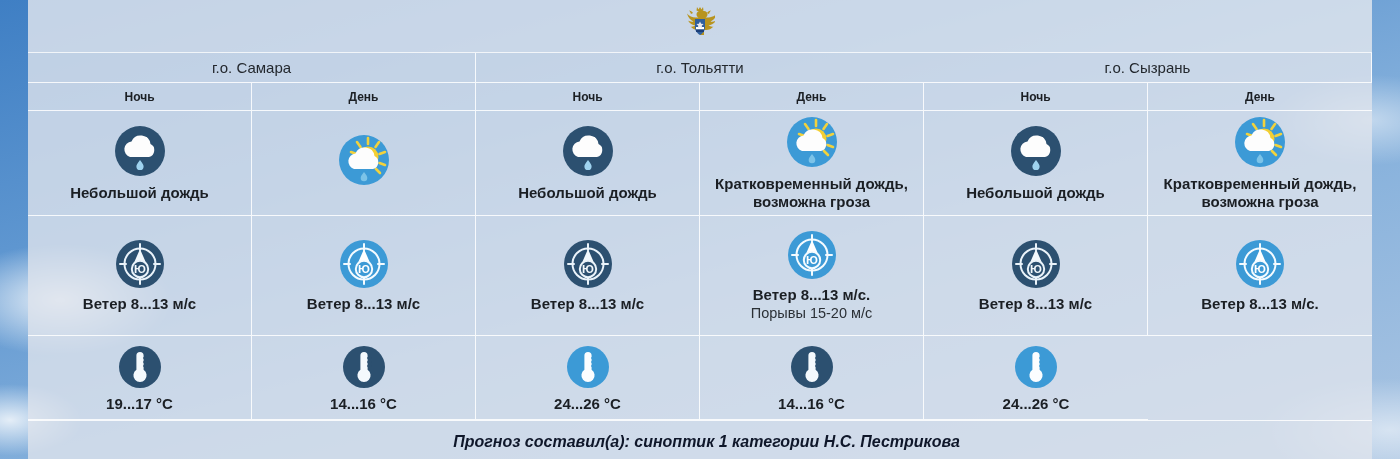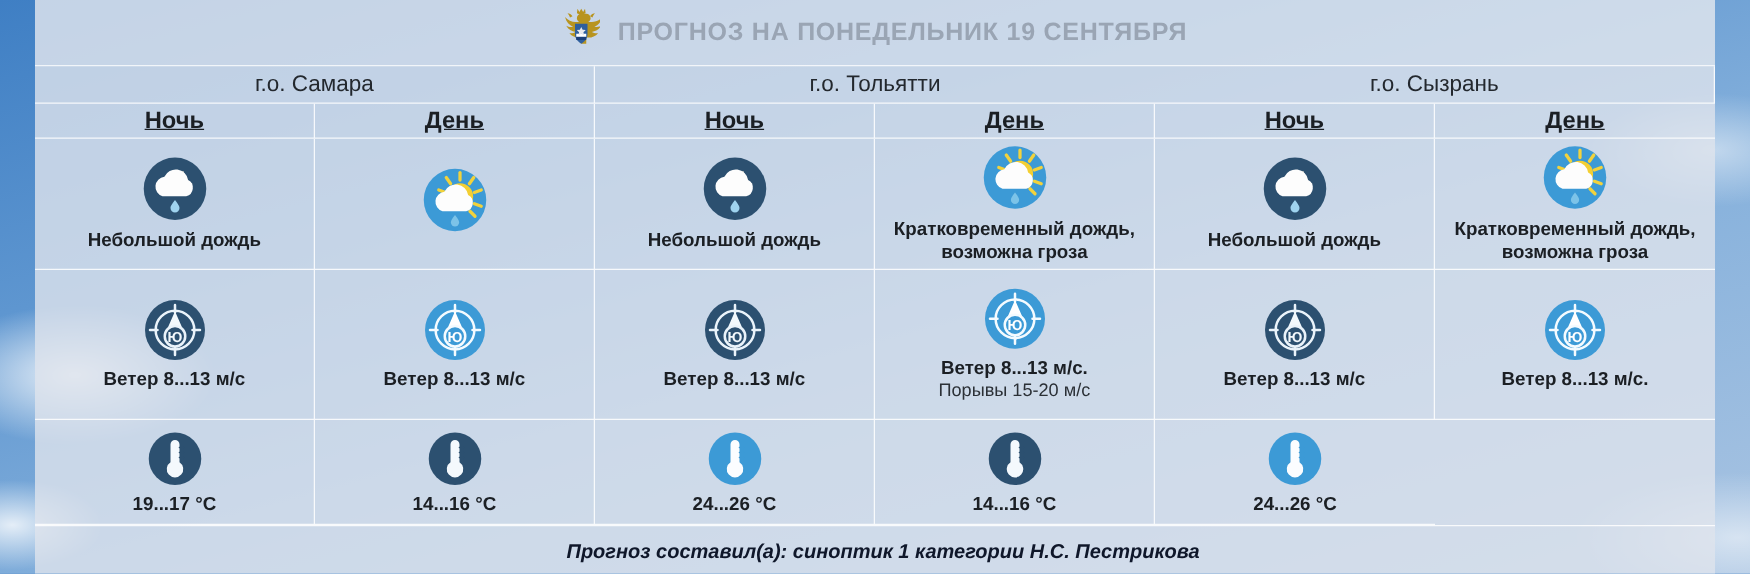--- a/index.html
+++ b/index.html
@@ -82,29 +82,28 @@
     text-align: center;
     padding: 2px 6px;
     border-right: 1px solid rgba(255,255,255,0.85);
     border-bottom: 1px solid rgba(255,255,255,0.85);
     color: #1b1f24;
   }
   .cell.last-col { border-right: none; }
 
   .city-cell {
     grid-column: span 2;
-    font-size: 18px;
+    font-size: 15px;
     font-weight: normal;
     color: #23282e;
   }
   .part-cell {
-    font-size: 19px;
+    font-size: 12px;
     font-weight: bold;
     color: #1b1f24;
-    text-decoration: underline;
   }
 
   .data-cell .icon-wrap {
     margin-bottom: 6px;
     line-height: 0;
   }
   .cond-text {
     font-size: 15px;
     font-weight: bold;
     line-height: 1.22;
@@ -161,21 +160,20 @@
         <path d="M30 4 L33 9 L36 4 L37 11 L30 14 L23 11 L24 4 L27 9 Z"></path>
         <path d="M30 12 c-4 0 -7 3 -7 7 c0 3 2 5 4 6 l-6 0 c-6 0 -13 -3 -17 -8 c2 8 7 13 13 16 c-4 1 -8 0 -11 -2 c3 6 9 9 15 10 c-3 2 -7 3 -10 2 c4 5 10 7 15 7 l4 0 l0 10 l8 0 l0 -10 l4 0 c5 0 11 -2 15 -7 c-3 1 -7 0 -10 -2 c6 -1 12 -4 15 -10 c-3 2 -7 3 -11 2 c6 -3 11 -8 13 -16 c-4 5 -11 8 -17 8 l-6 0 c2 -1 4 -3 4 -6 c0 -4 -3 -7 -7 -7 z"></path>
         <path d="M16 16 c-2 -3 -5 -5 -8 -5 c2 2 3 4 4 7 z"></path>
         <path d="M44 16 c2 -3 5 -5 8 -5 c-2 2 -3 4 -4 7 z"></path>
       </g>
       <path d="M30 28 L40 28 L40 44 C40 52 35 57 30 60 C25 57 20 52 20 44 L20 28 Z" fill="#2f5f9e"></path>
       <rect x="22" y="44" width="16" height="5" fill="#ffffff"></rect>
       <rect x="22" y="49" width="16" height="5" fill="#1b3e78"></rect>
       <path d="M30 33 l2.2 4.6 l5 0.6 l-3.7 3.4 l1 5 l-4.5 -2.5 l-4.5 2.5 l1 -5 l-3.7 -3.4 l5 -0.6 Z" fill="#e8e8ec"></path>
     </svg>
-    <div class="header-title">ПРОГНОЗ НА ПОНЕДЕЛЬНИК 19 СЕНТЯБРЯ</div>
   </div>
 
   <div class="grid">
 
     <div class="cell city-cell">г.о. Самара</div>
     <div class="cell city-cell last-col">г.о. Тольятти</div>
     <div class="cell city-cell">г.о. Сызрань</div>
 
     <div class="cell part-cell">Ночь</div>
     <div class="cell part-cell">День</div>

